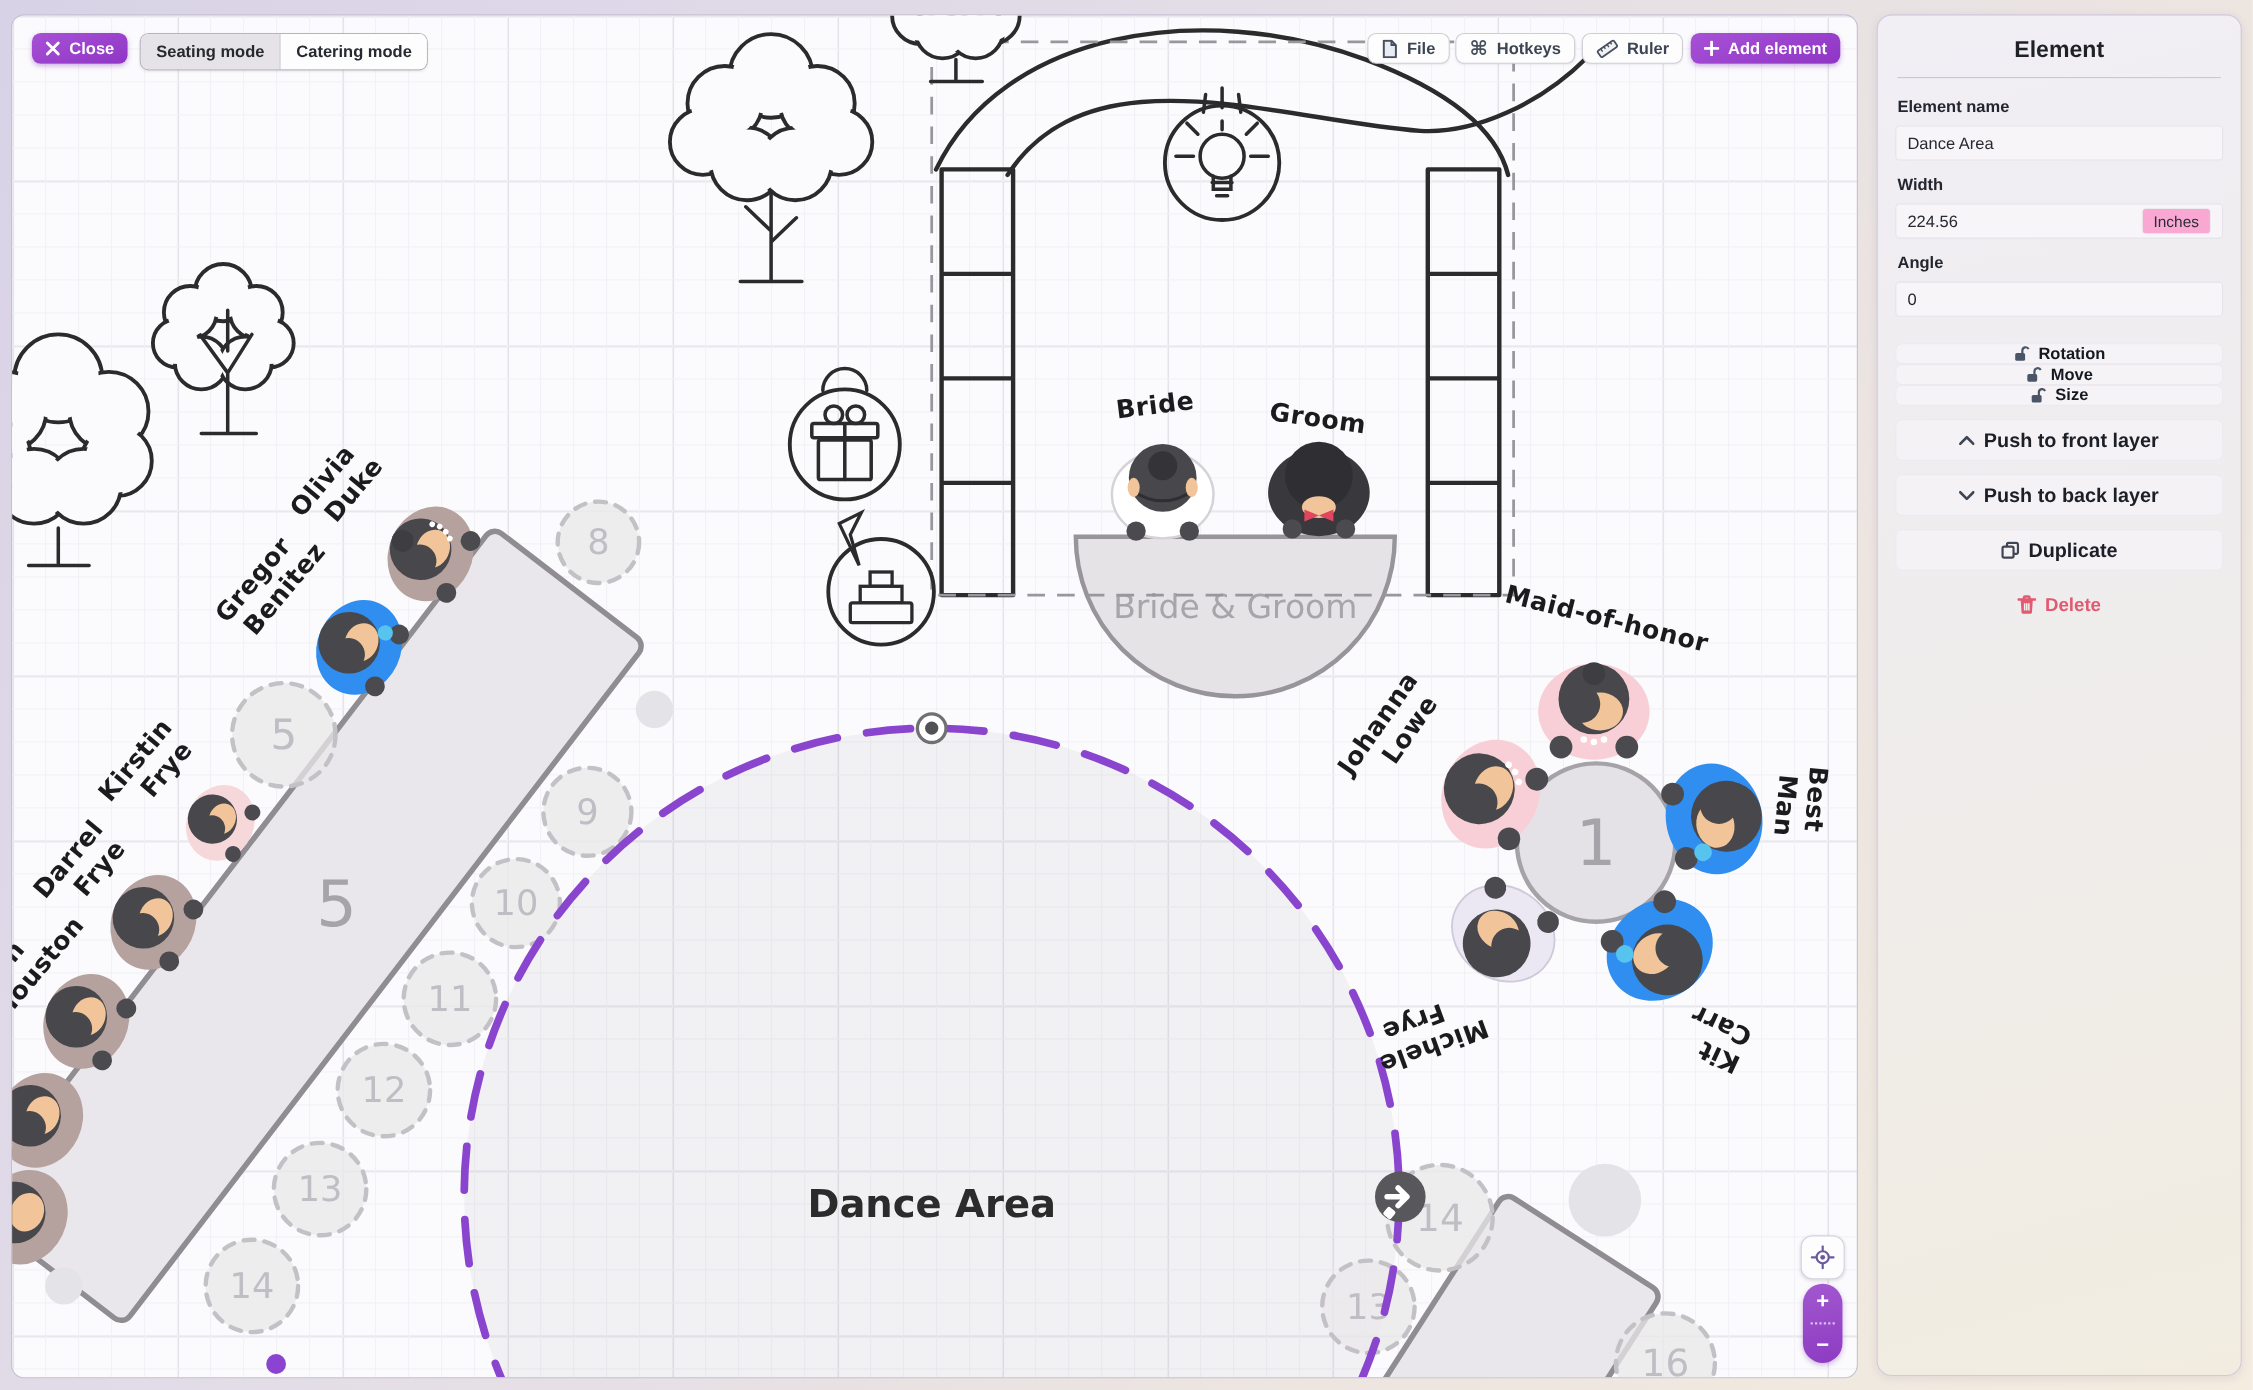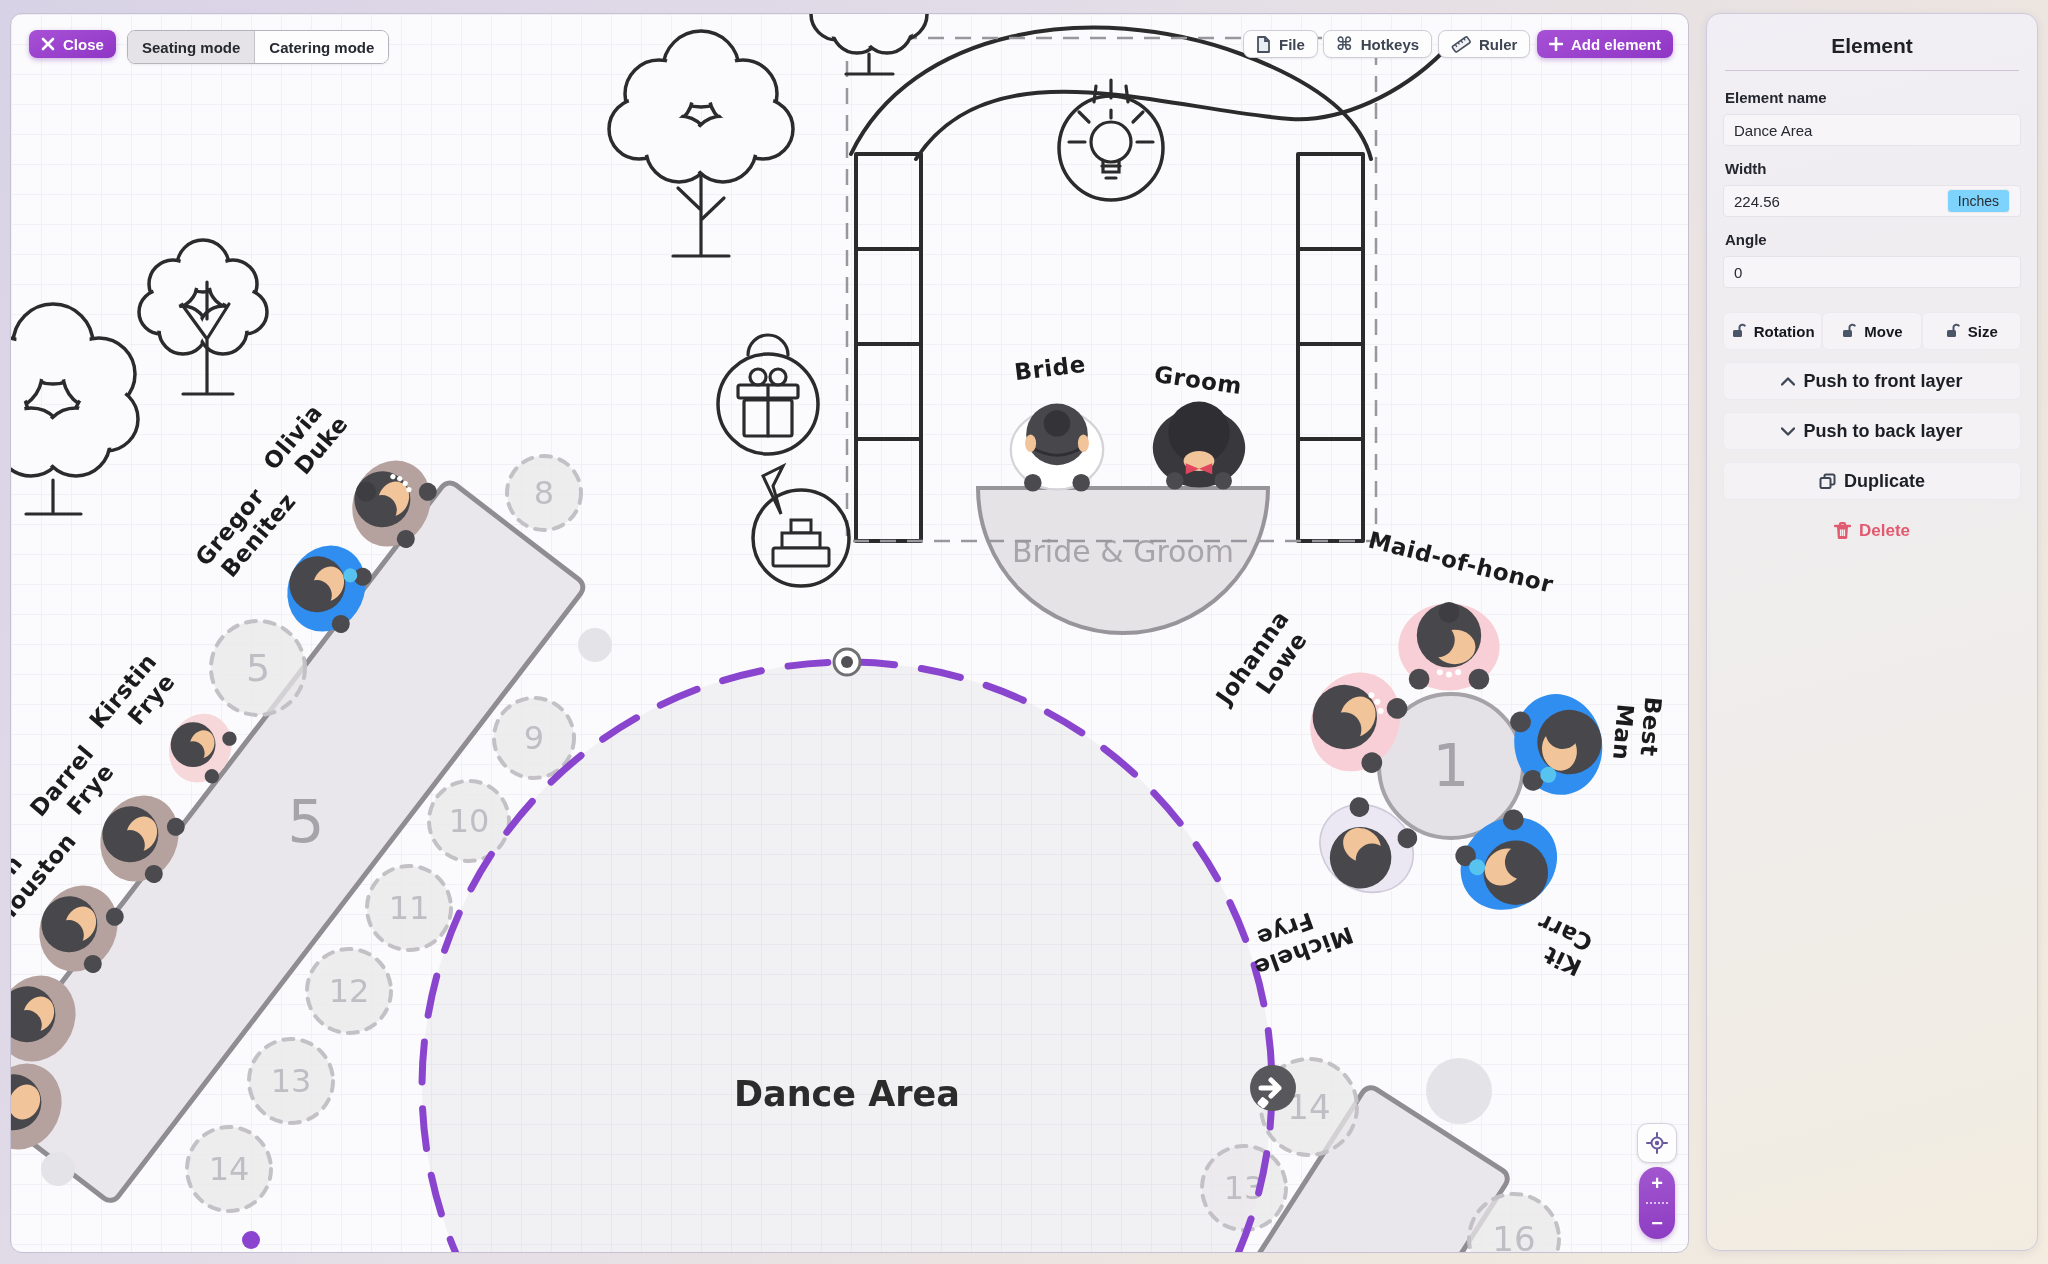--- a/index.html
+++ b/index.html
@@ -38,23 +38,23 @@
     position:absolute;left:1706px;top:13px;width:332px;height:1238px;box-sizing:border-box;
     border:1px solid #cfc9dc;border-radius:14px;padding:14px 16px;
     background:linear-gradient(165deg,#f1eef5 0%,#efeceb 55%,#f2ece0 100%);
     box-shadow:0 2px 8px rgba(90,80,120,.10);
   }
   #panel h1{margin:6px 0 12px;text-align:center;font-size:21px;color:#1f2126;font-weight:700;}
   #panel hr{border:none;border-top:1px solid #ccc6d6;margin:0 2px 18px;}
   .fld-label{font-size:15px;font-weight:700;color:#23262e;margin:14px 2px 8px;}
   .fld{display:flex;align-items:center;height:32px;background:#f7f5f8;border:1px solid #e6e2ea;
        border-radius:4px;font-size:15px;color:#26292f;padding:0 10px;box-sizing:border-box;}
-  .fld .unit{margin-left:auto;background:#7dd3fc;border:1px solid #eeebee;border-radius:4px;
+  .fld .unit{margin-left:auto;background:#f9a8d4;border:1px solid #eeebee;border-radius:4px;
        padding:3px 10px;font-size:14px;color:#2a2d33;}
-  .lockrow{display:flex;margin-top:24px;}
+  .lockrow{display:flex;margin-top:24px;flex-direction:column;}
   .lockbtn{flex:1;display:flex;align-items:center;justify-content:center;gap:7px;height:36px;
        background:#f6f3f7;border:1px solid #eceaf0;border-radius:6px;font-size:15px;font-weight:700;color:#15181f;cursor:pointer;}
   .panbtn{display:flex;align-items:center;justify-content:center;gap:8px;height:36px;margin-top:12px;
        background:#f5f2f6;border:1px solid #eceaf0;border-radius:6px;font-size:18px;font-weight:700;color:#1c1f26;cursor:pointer;}
   .delbtn{display:flex;align-items:center;justify-content:center;gap:8px;height:34px;margin-top:14px;
        background:transparent;border:none;font-size:17px;font-weight:700;color:#e25a70;cursor:pointer;}
   
   #locate{position:absolute;left:1637px;top:1123px;width:38px;height:38px;border-radius:11px;
        background:#fdfdfe;border:1px solid #d6d2dd;display:flex;align-items:center;justify-content:center;
        box-shadow:0 1px 3px rgba(60,50,90,.15);cursor:pointer;}

